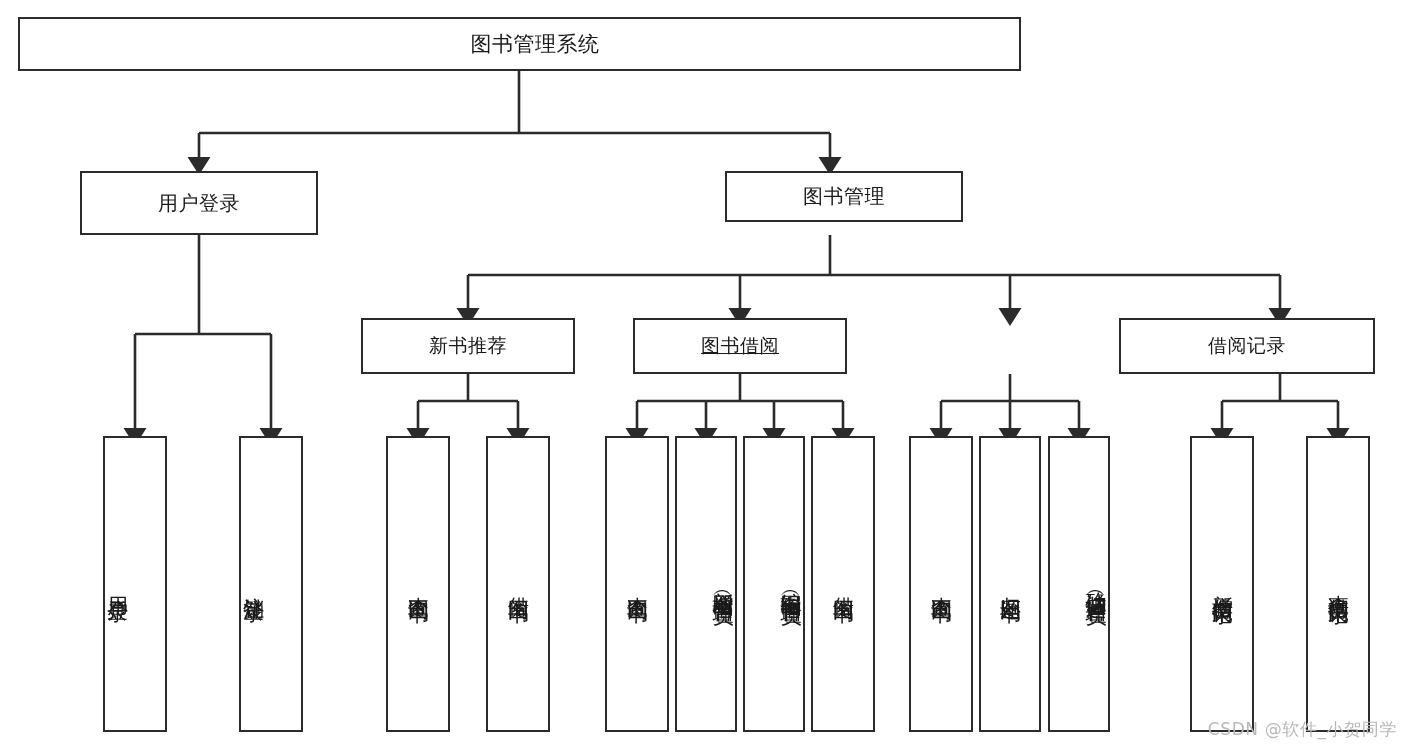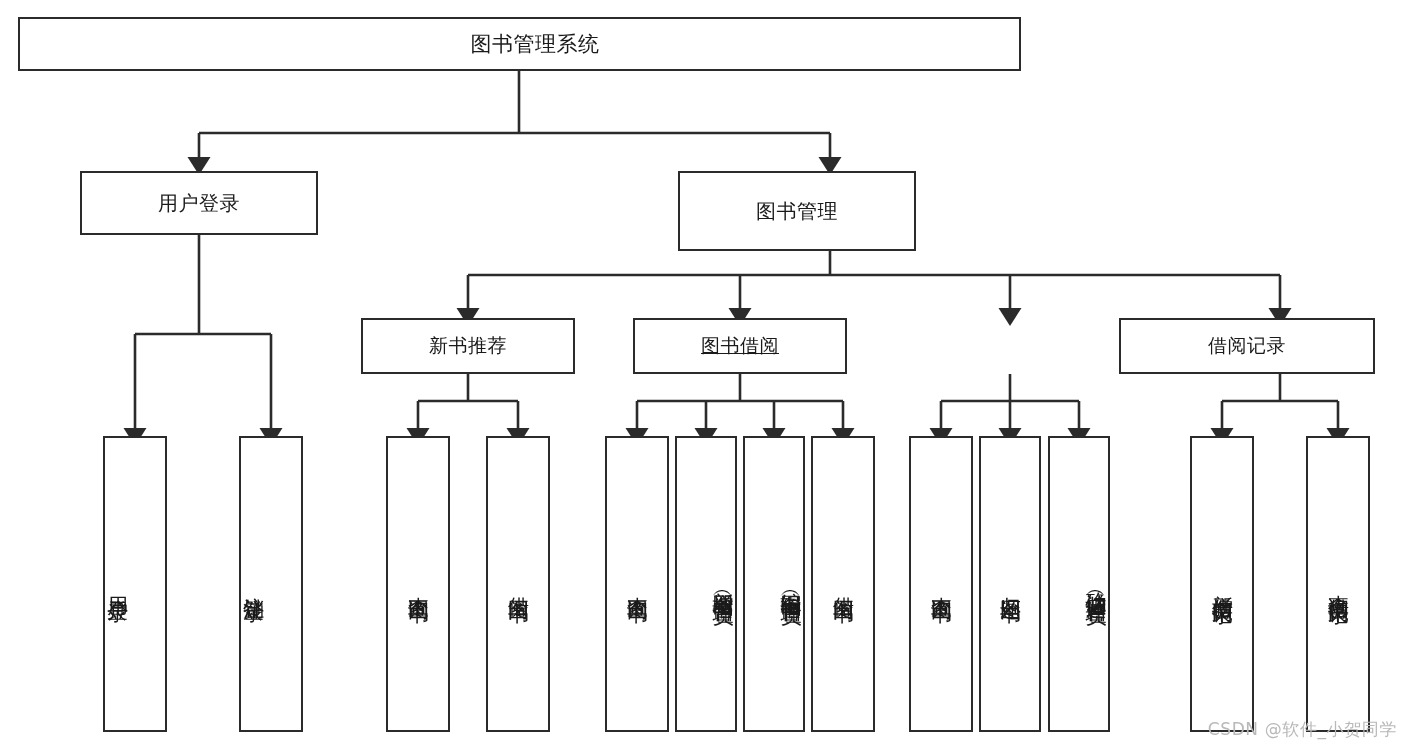--- a/index.html
+++ b/index.html
@@ -126,21 +126,21 @@
     </g>
   </svg>
 
   <div class="node root" style="left:18px; top:17px; width:1003px; height:54px;padding-left:31px;">
     <span>图书管理系统</span>
   </div>
 
   <div class="node level1" style="left:80px; top:171px; width:238px; height:64px;">
     <span>用户登录</span>
   </div>
-  <div class="node level1" style="left:678px; top:171px; width:238px; height:80px;align-items:center;">
+  <div class="node level1" style="left:725px; top:171px; width:238px; height:51px;align-items:center;">
     <span>图书管理</span>
   </div>
 
   <div class="node level2" style="left:361px; top:318px; width:214px; height:56px;">
     <span>新书推荐</span>
   </div>
   <div class="node level2" style="left:633px; top:318px; width:214px; height:56px;text-decoration:underline;">
     <span>图书借阅</span>
   </div>
   <div class="node level2" style="left:1119px; top:318px; width:256px; height:56px;">

